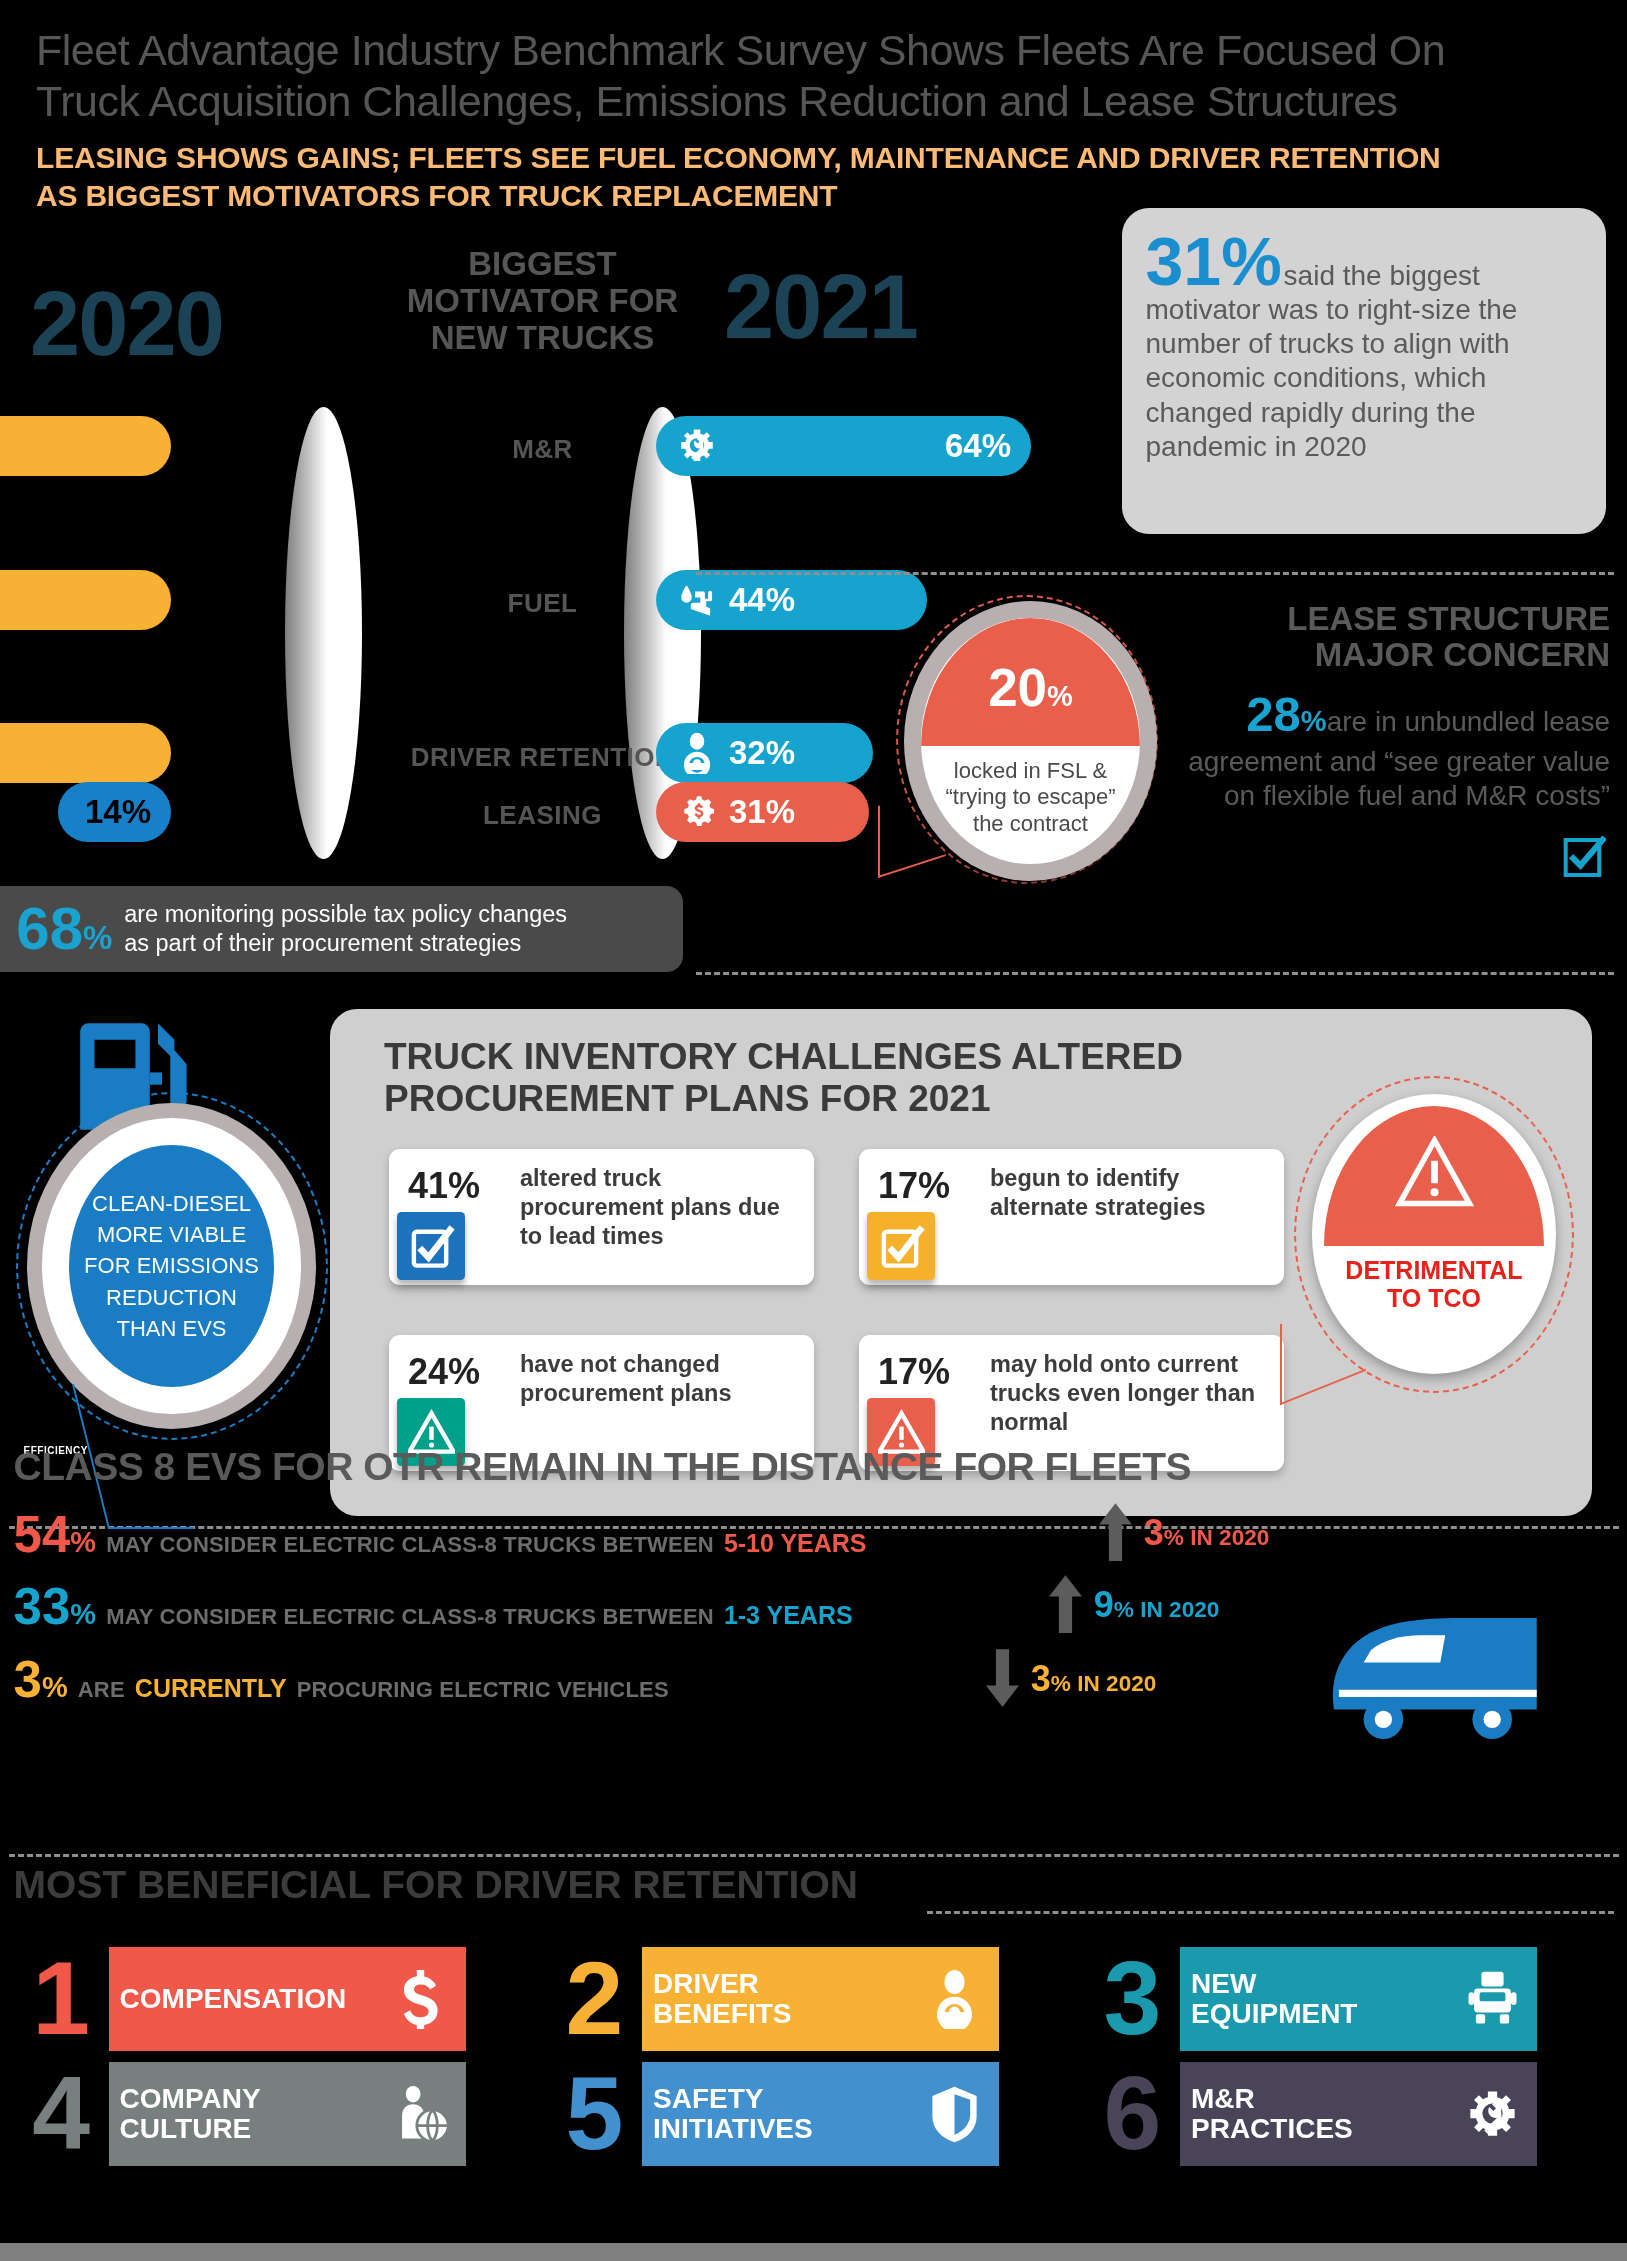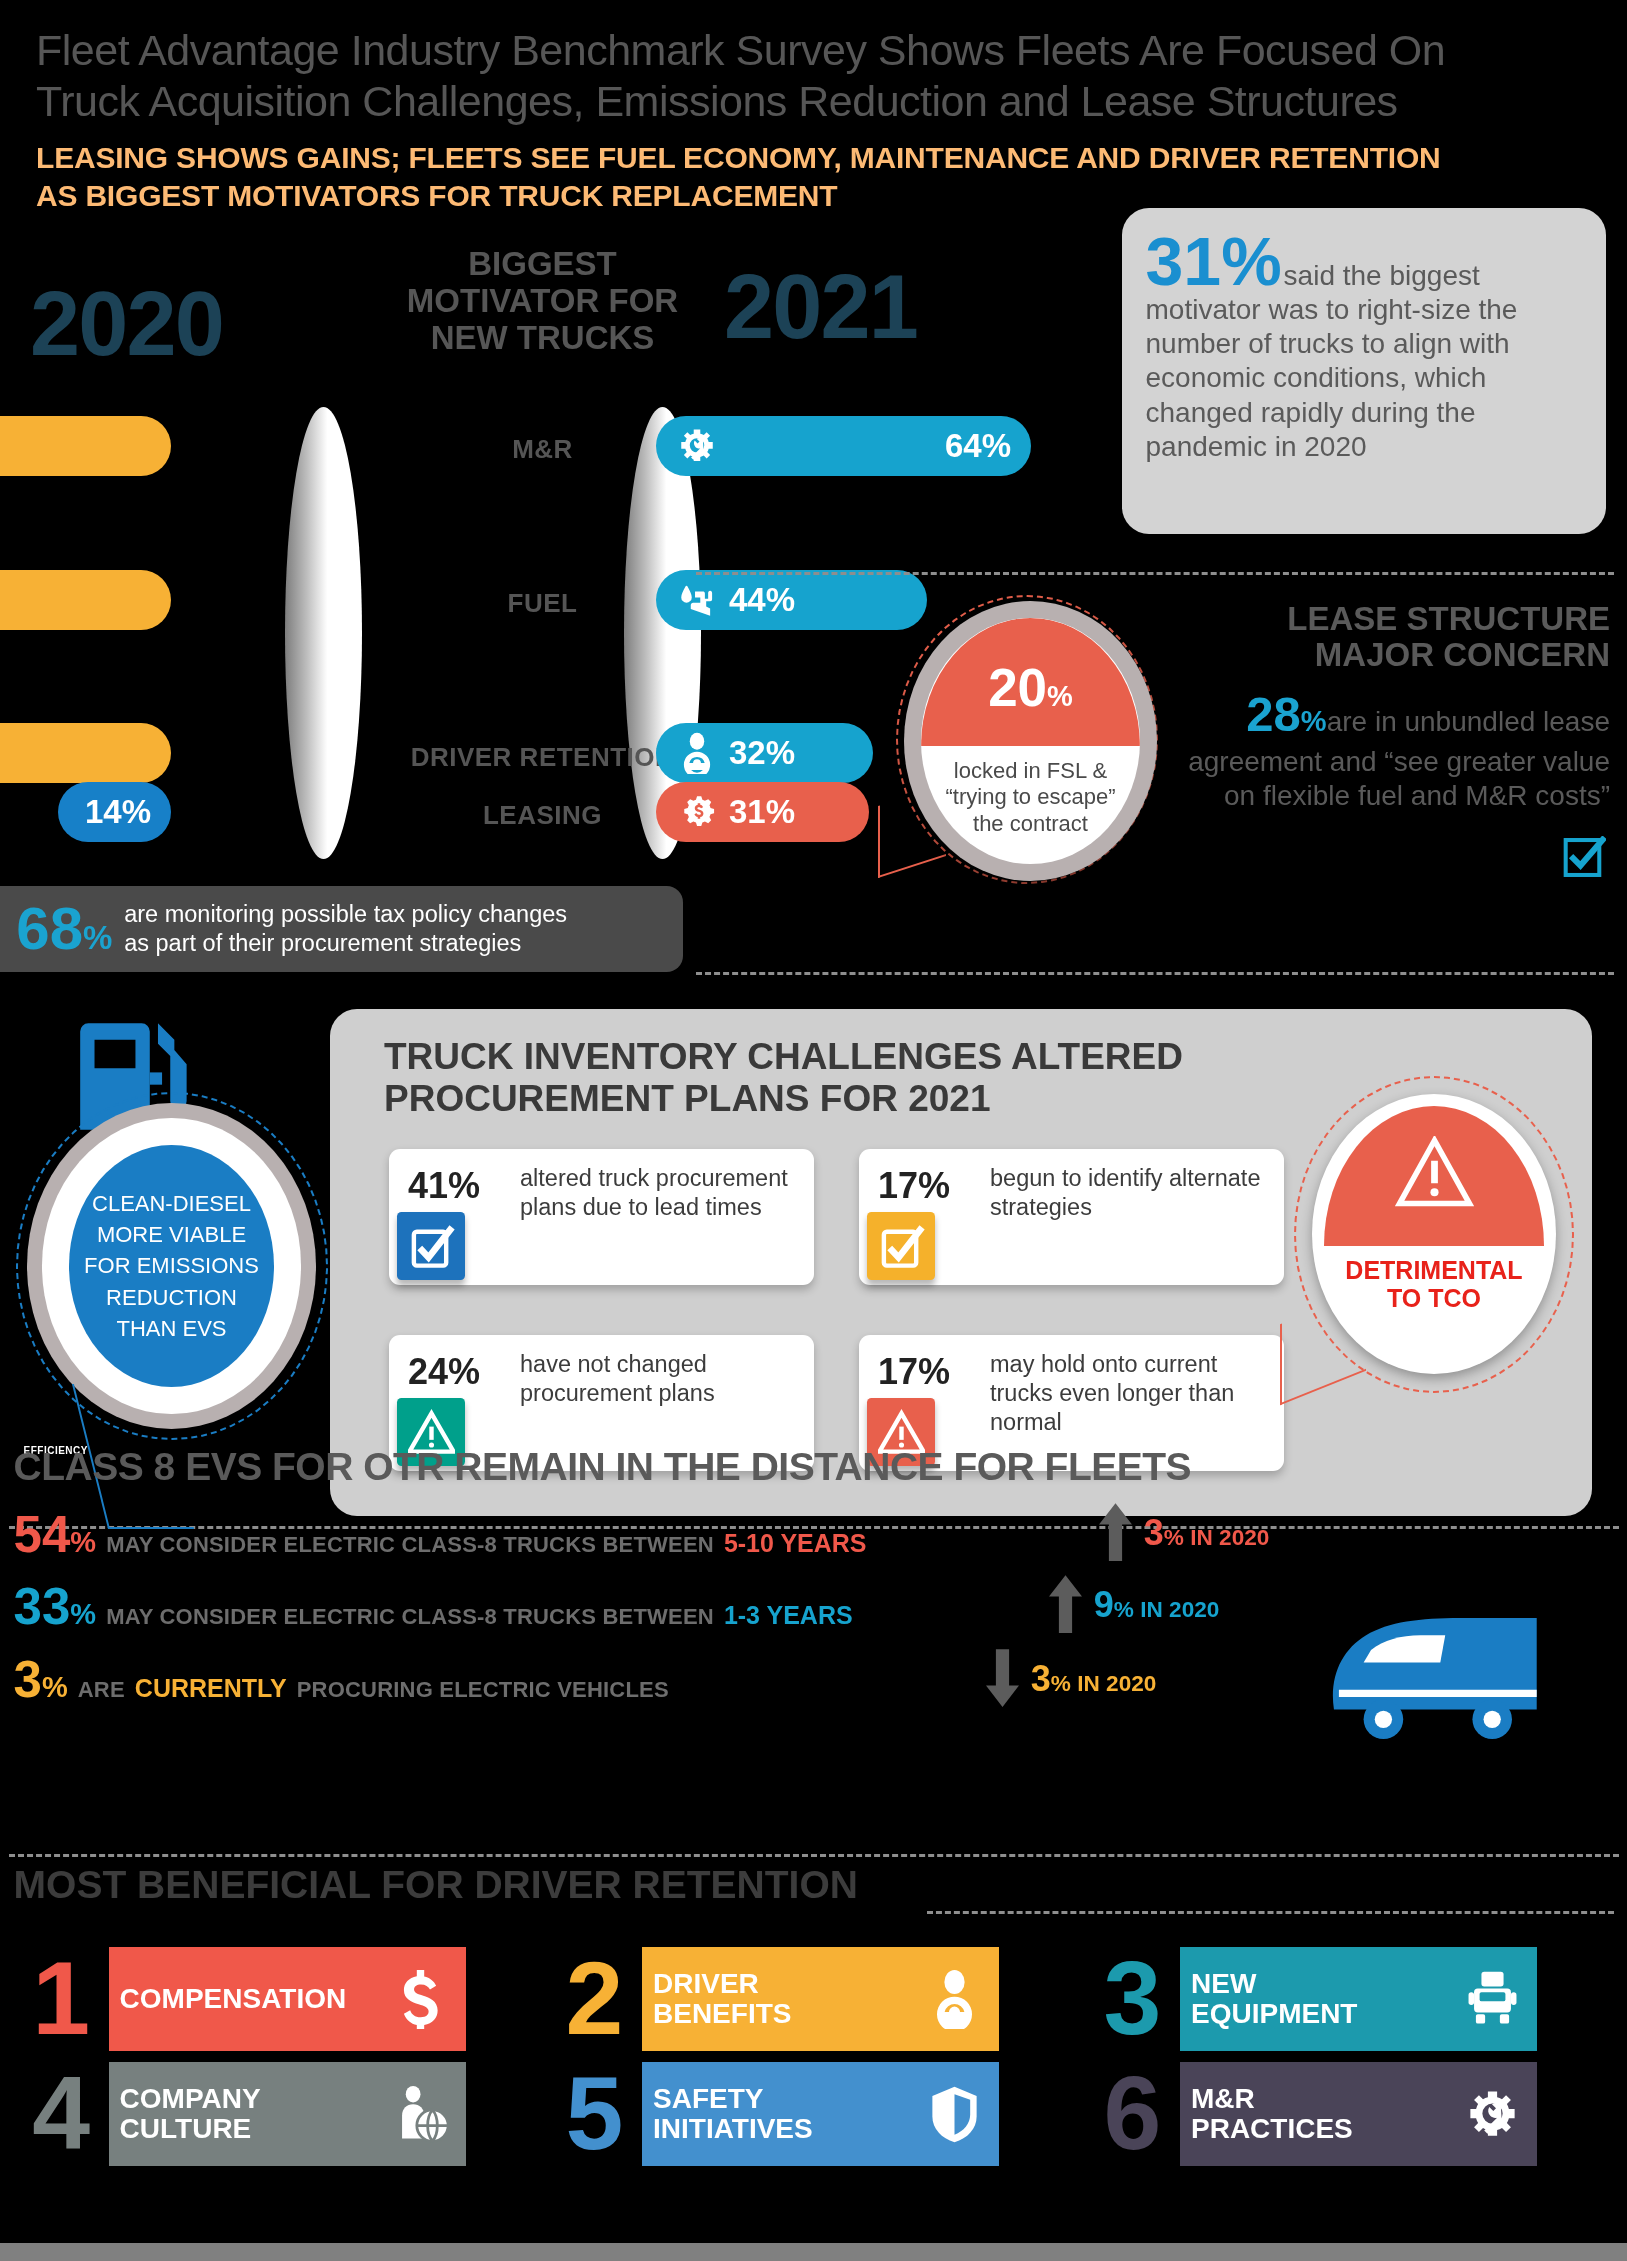--- a/index.html
+++ b/index.html
@@ -40,21 +40,21 @@
   .fanR { left:624px; }
 
   .rowlbl {
     position:absolute; left:398px; width:289px; text-align:center;
     font-size:26px; font-weight:bold; color:#555; letter-spacing:0.5px;
   }
 
   .barL {
     position:absolute; right:914px; height:60px; border-radius:30px;
     display:flex; align-items:center; padding-left:27px;
-    font-size:33px; font-weight:bold; color:#ffffff;
+    font-size:33px; font-weight:bold; color:#000000;
   }
   .barR {
     position:absolute; left:656px; height:60px; border-radius:30px;
     display:flex; align-items:center; gap:11px; padding:0 20px;
     font-size:33px; font-weight:bold; color:#fff;
   }
   .barR.spread { justify-content:space-between; }
   .bicon { width:42px; height:42px; flex:0 0 auto; }
   .bicon svg { width:100%; height:100%; fill:#fff; }
 
@@ -132,21 +132,21 @@
   .tipanel h2 {
     position:absolute; left:54px; top:27px; width:995px;
     font-size:37px; font-weight:bold; color:#3a3a3a; line-height:1.14;
   }
   .tbox {
     position:absolute; width:425px; height:136px; background:#fff;
     border-radius:11px; box-shadow:0 4.5px 8.1px rgba(0,0,0,.22);
     padding:15.4px 13.6px 0 77px; color:#333;
   }
   .tbox .pct { position:absolute; left:19px; top:16.3px; font-size:36px; font-weight:bold; color:#222; }
-  .tbox .txt { font-size:23.5px; line-height:1.22; color:#3c3c3c; }
+  .tbox .txt { font-size:23.5px; line-height:1.22; color:#3c3c3c;font-weight:bold; }
   .tbox .bdg {
     position:absolute; left:8.1px; top:63px; width:68px; height:68px;
     border-radius:4.5px; display:flex; align-items:center; justify-content:center;
     box-shadow:0 5.4px 6.3px rgba(0,0,0,.28);
   }
   .tbox .bdg svg { width:47px; height:47px; fill:#fff; }
   #tb0 { left:59px; top:140px; }
   #tb1 { left:529px; top:140px; }
   #tb2 { left:59px; top:326px; }
   #tb3 { left:529px; top:326px; }

